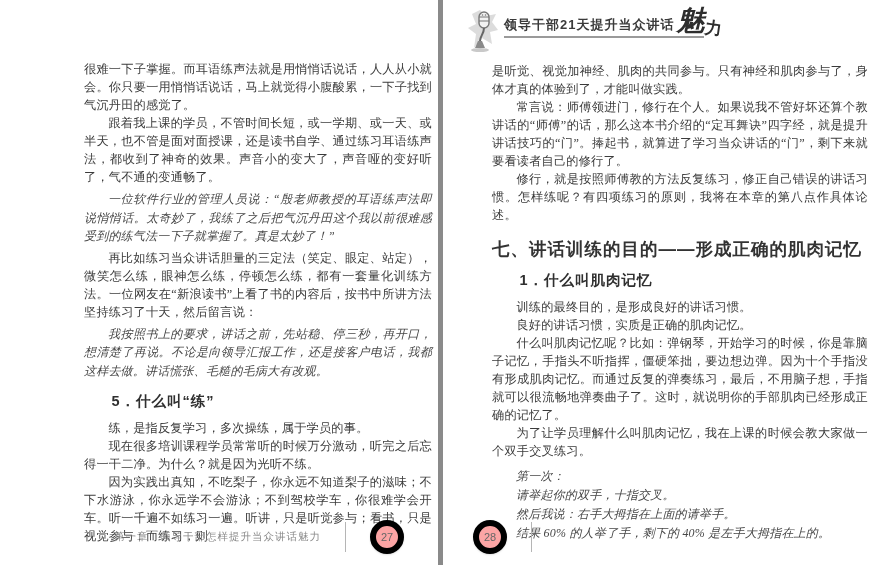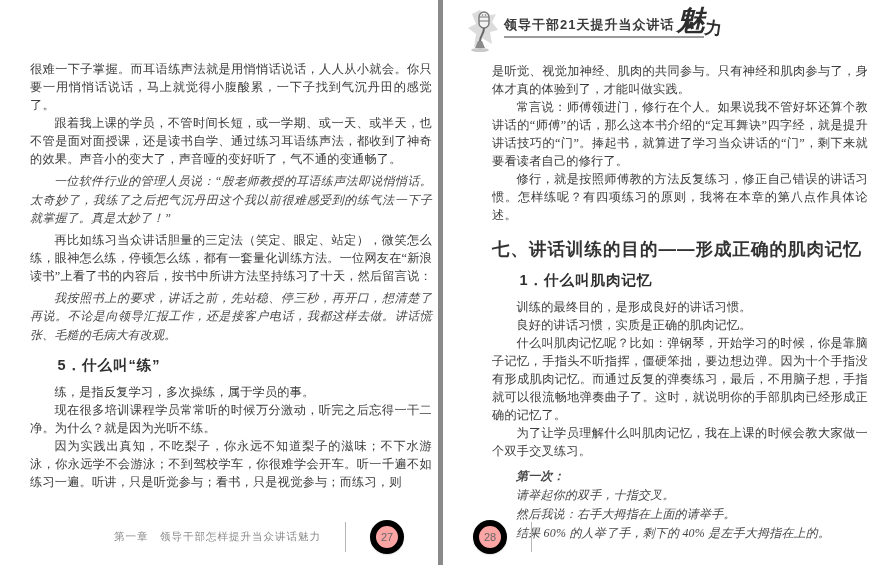--- a/index.html
+++ b/index.html
@@ -2,21 +2,21 @@
 <html><head>
 <meta charset="utf-8">
 <style>
   html,body{margin:0;padding:0;}
   body{
     width:885px;height:565px;overflow:hidden;background:#ffffff;
     font-family:"Liberation Serif", serif;
   }
   .spread{display:flex;width:885px;height:565px;}
   .page{position:relative;background:#ffffff;box-sizing:border-box;}
-  .page.left{width:438px;padding:60px 6px 0 30px;}
+  .page.left{width:438px;padding:60px 6px 0 84px;}
   .page.right{width:442px;padding:8px 17px 0 49px;}
   .divider{width:5px;height:565px;background:#8a8a8a;flex:none;}
 
   
   .header{position:relative;height:46px;margin:0 0 8px -26px;display:flex;align-items:flex-start;}
   .mic{width:36px;height:46px;flex:none;margin-right:2px;}
   .title-underlined{display:inline-flex;align-items:flex-end;border-bottom:2px solid #9a9a9a;padding-bottom:2px;}
   .book-title{
     font-family:"Liberation Sans", sans-serif;font-weight:bold;font-size:13px;
     color:#3a3a3a;letter-spacing:1px;line-height:18px;
@@ -39,21 +39,21 @@
   .para.body{text-indent:2em;}
   .para.continuation{text-indent:0;}
   .para.quote{
     font-style:italic;text-indent:2em;color:#474747;margin:4px 0 3px;
     font-size:12px;line-height:18.5px;
   }
   .para.quote-line{
     font-style:italic;text-indent:2em;color:#474747;text-align:left;
     font-size:12px;line-height:19px;
   }
-  .para.quote-line.first{margin-top:7px;font-weight:bold;}
+  .para.quote-line.first{margin-top:7px;}
   .para.heading1{
     font-family:"Liberation Sans", sans-serif;font-weight:600;font-size:17.5px;
     color:#333333;text-align:left;text-indent:0;margin:16px 0 13px;letter-spacing:1px;
   }
   .para.heading2{
     font-family:"Liberation Sans", sans-serif;font-weight:bold;font-size:14.5px;
     color:#2f2f2f;text-align:left;text-indent:1.9em;margin:12px 0 9px;letter-spacing:1px;
   }
 
   

